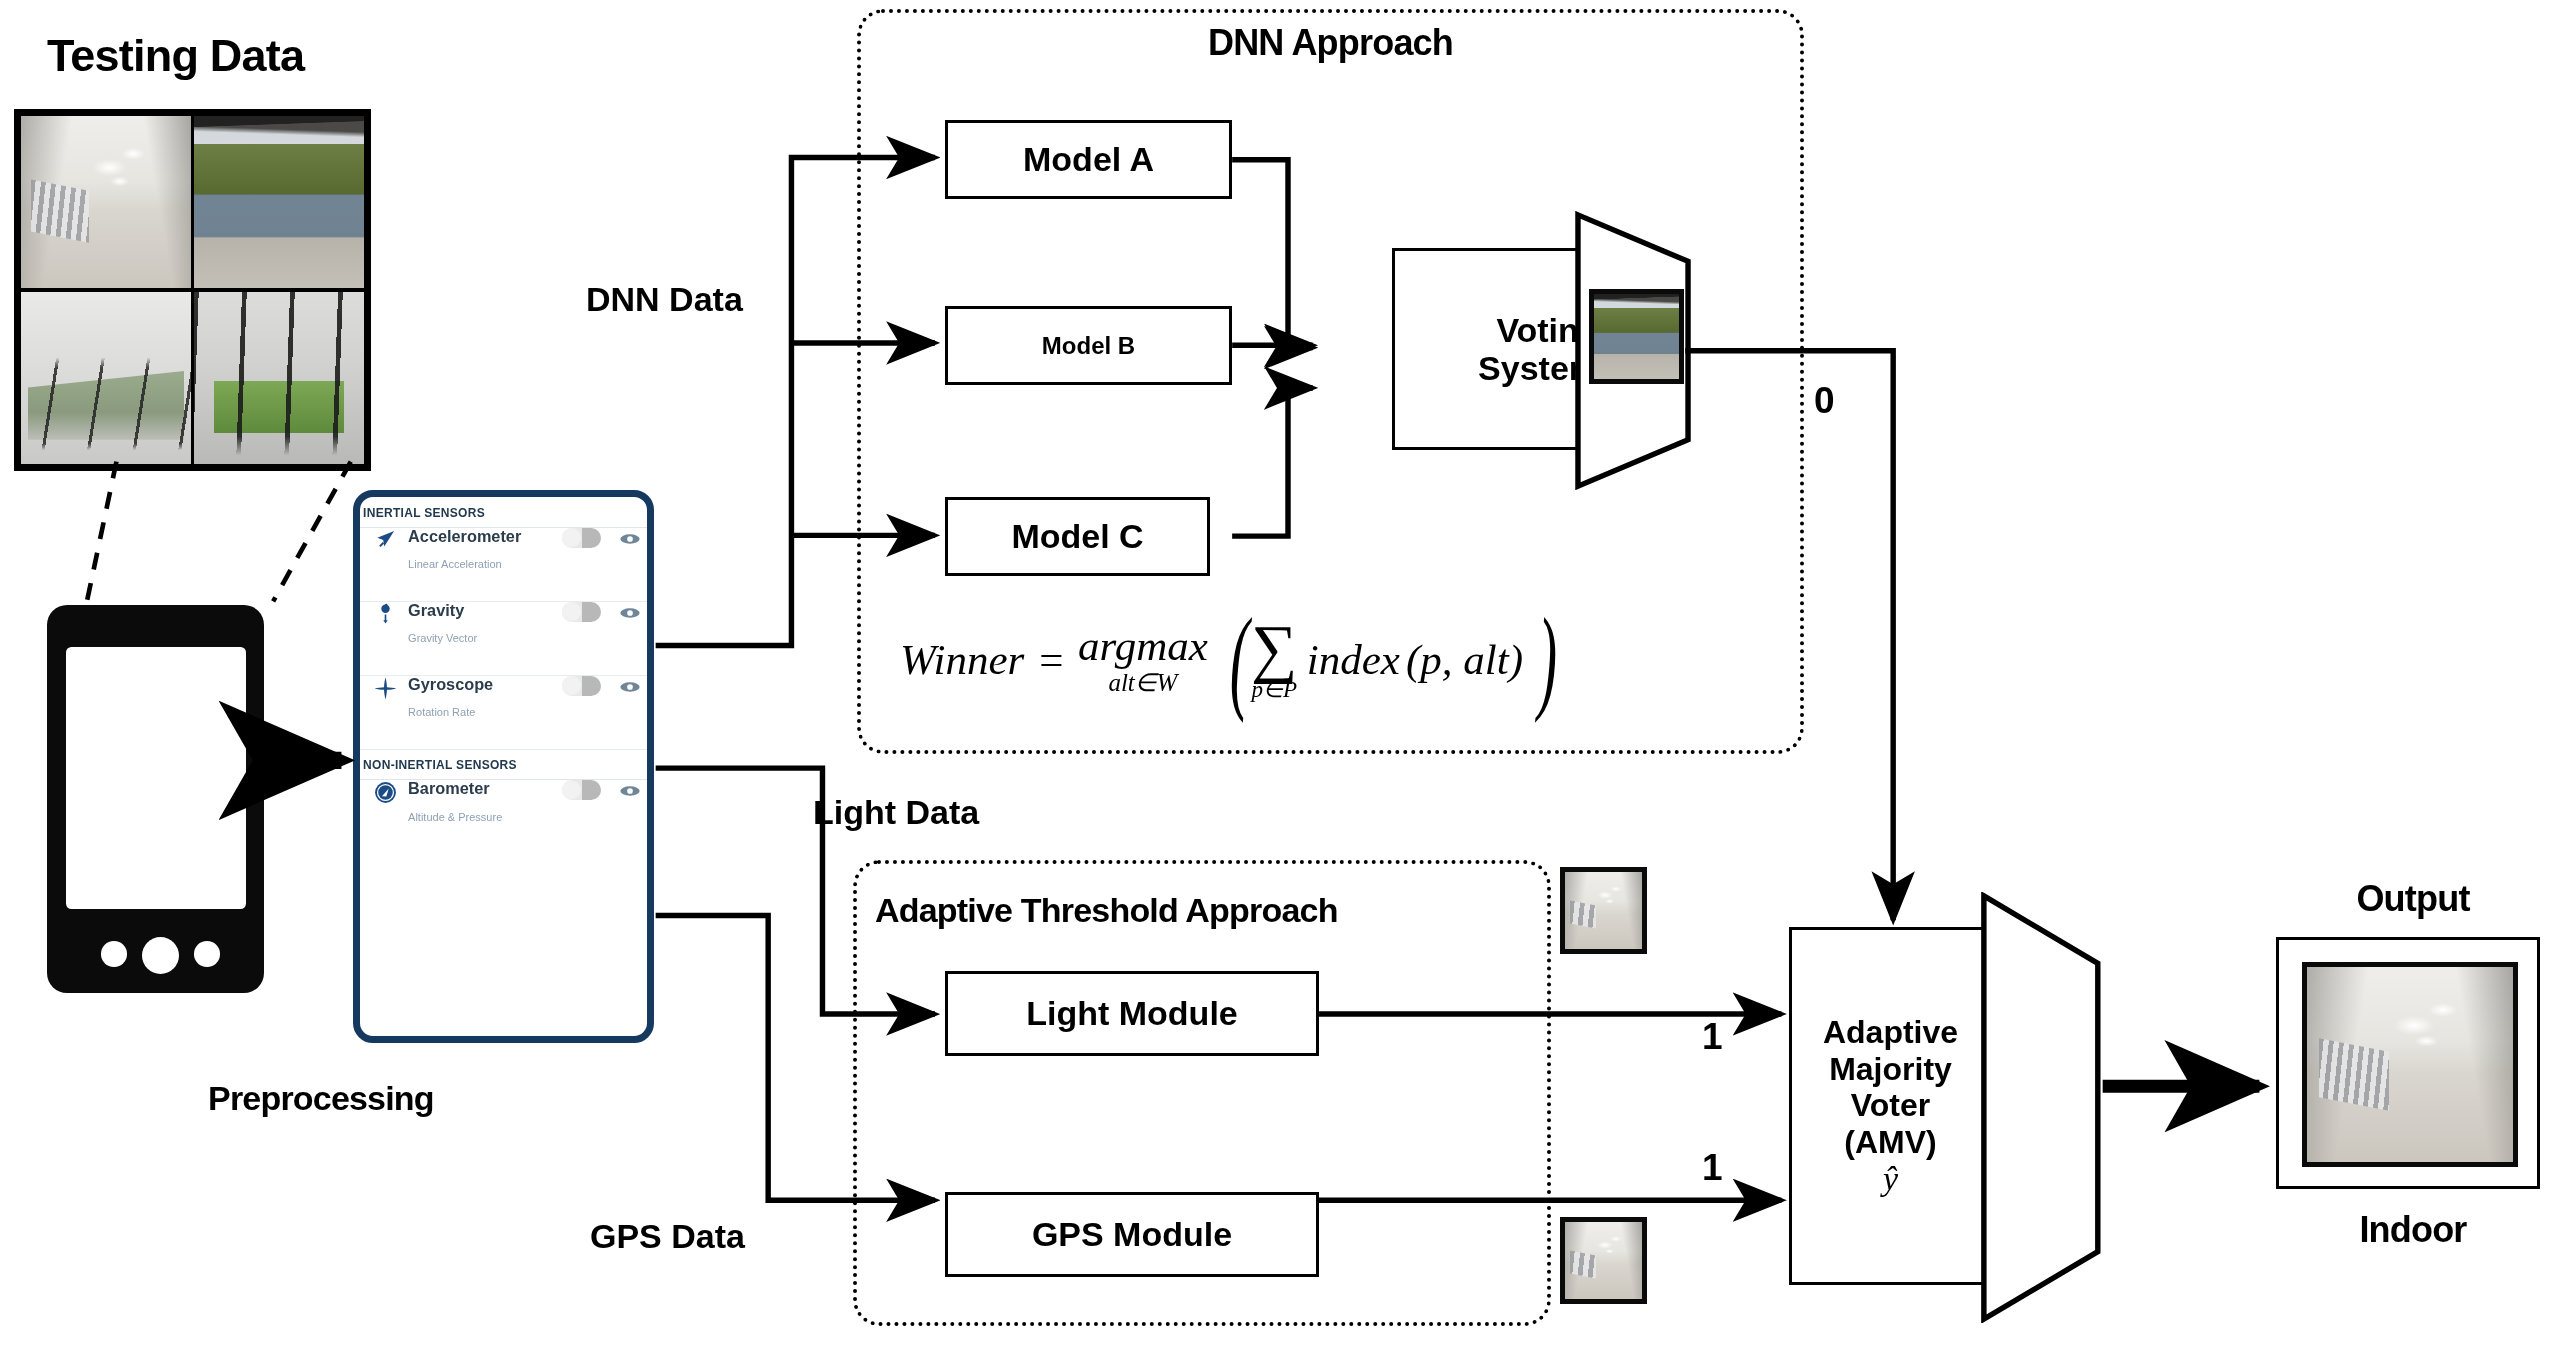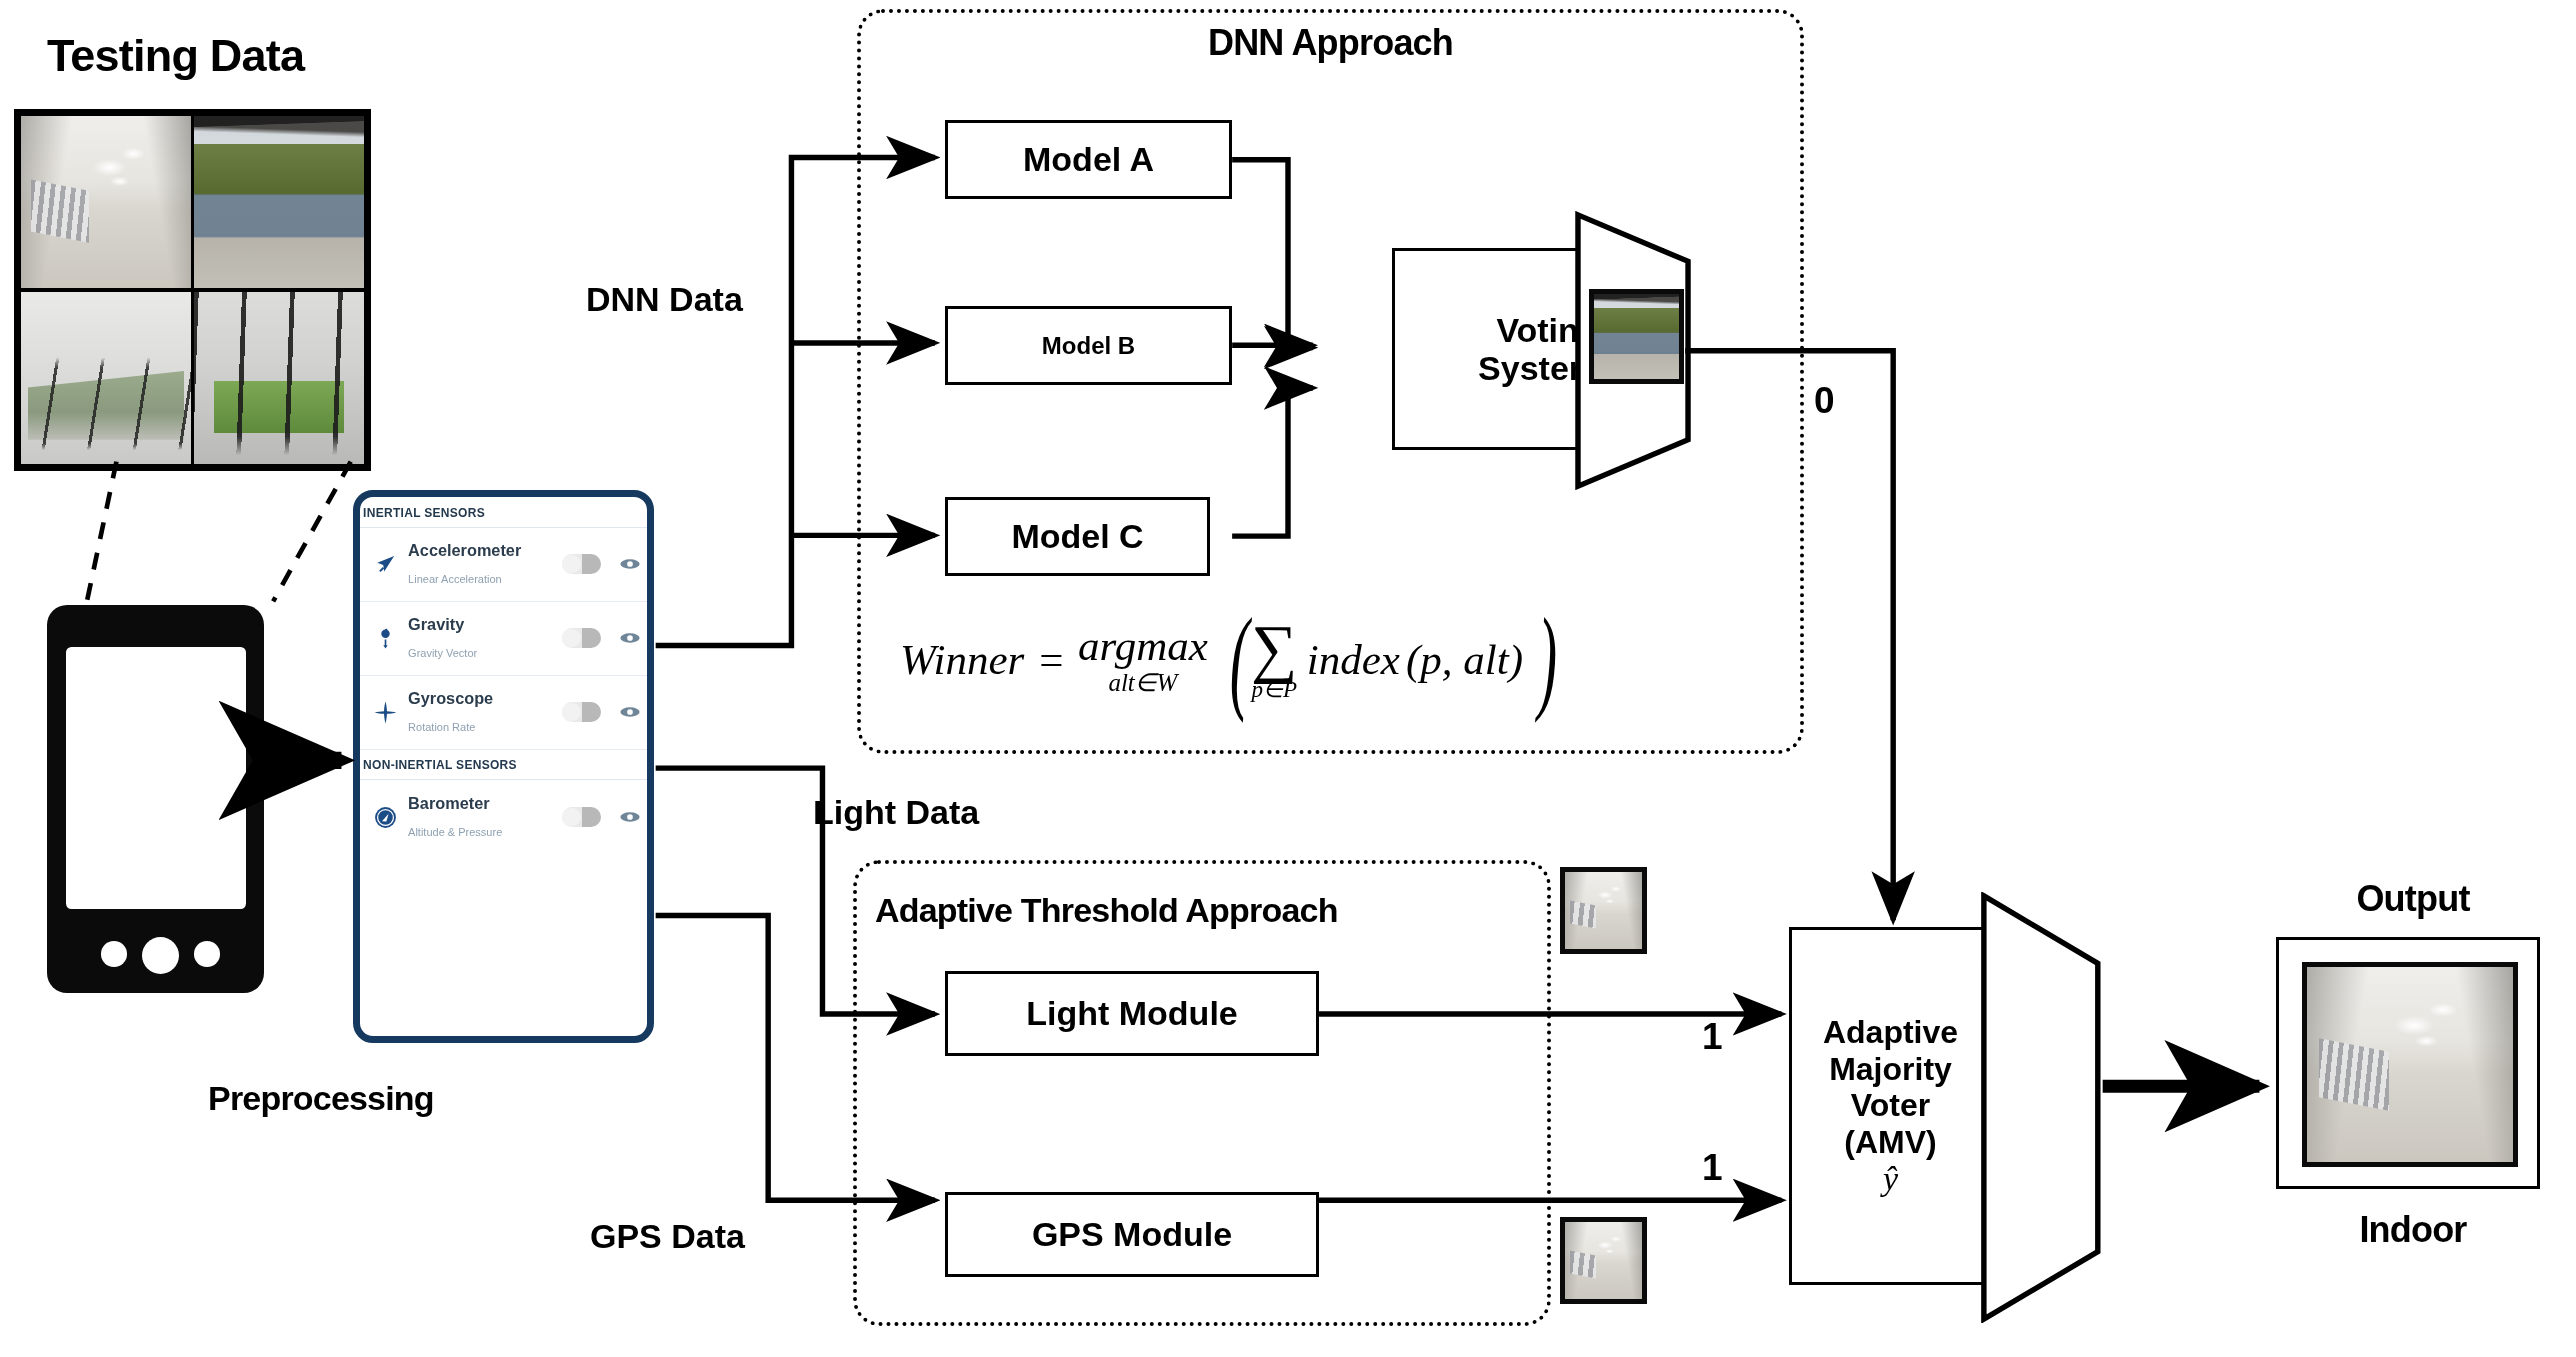--- a/index.html
+++ b/index.html
@@ -63,21 +63,21 @@
   .phone-btn{position:absolute;background:#fff;border-radius:50%;}
   #pb-left{left:54px;bottom:26px;width:25.6px;height:25.6px;}
   #pb-mid{left:95px;bottom:18.6px;width:37px;height:37px;}
   #pb-right{left:147px;bottom:26px;width:25.6px;height:25.6px;}
 
   
   #sensor-panel{left:353px;top:490px;width:301px;height:553px;background:#fff;
      border:7px solid #163A5F;border-radius:20px;box-sizing:border-box;overflow:hidden;}
   .sec-head{font-size:12px;font-weight:bold;color:#23394e;letter-spacing:0.3px;
      padding:8.5px 0 7px 3.1px;border-bottom:1.2px solid #dfe6ee;}
-  .srow{display:flex;align-items:center;height:74px;border-bottom:1.2px solid #e6ecf2;padding-left:3.1px;box-sizing:border-box;}
+  .srow{display:flex;align-items:flex-start;height:74px;border-bottom:1.2px solid #e6ecf2;padding-left:3.1px;box-sizing:border-box;}
   .sicon{width:45px;display:flex;align-items:center;justify-content:center;color:#1C4C86;}
   .stext{flex:1;}
   .sname{font-size:16.3px;font-weight:bold;color:#2b3c4d;line-height:1.03;}
   .ssub{font-size:11px;color:#8fa1b2;line-height:1.25;margin-top:14px;}
   .stoggle{width:39px;height:20px;border-radius:11px;flex:0 0 auto;margin-right:12.4px;
      background:linear-gradient(90deg,#e9e9e9 0 52%,#b8b8b8 52% 100%);position:relative;}
   .stoggle::after{content:"";position:absolute;left:0.8px;top:0.8px;width:18.6px;height:18.6px;border-radius:50%;background:#f2f2f2;}
   .seye{width:34px;flex:0 0 auto;display:flex;align-items:center;justify-content:center;color:#6f8699;}
   #preproc-label{left:208px;top:1079px;font-size:34px;font-weight:bold;}
 

